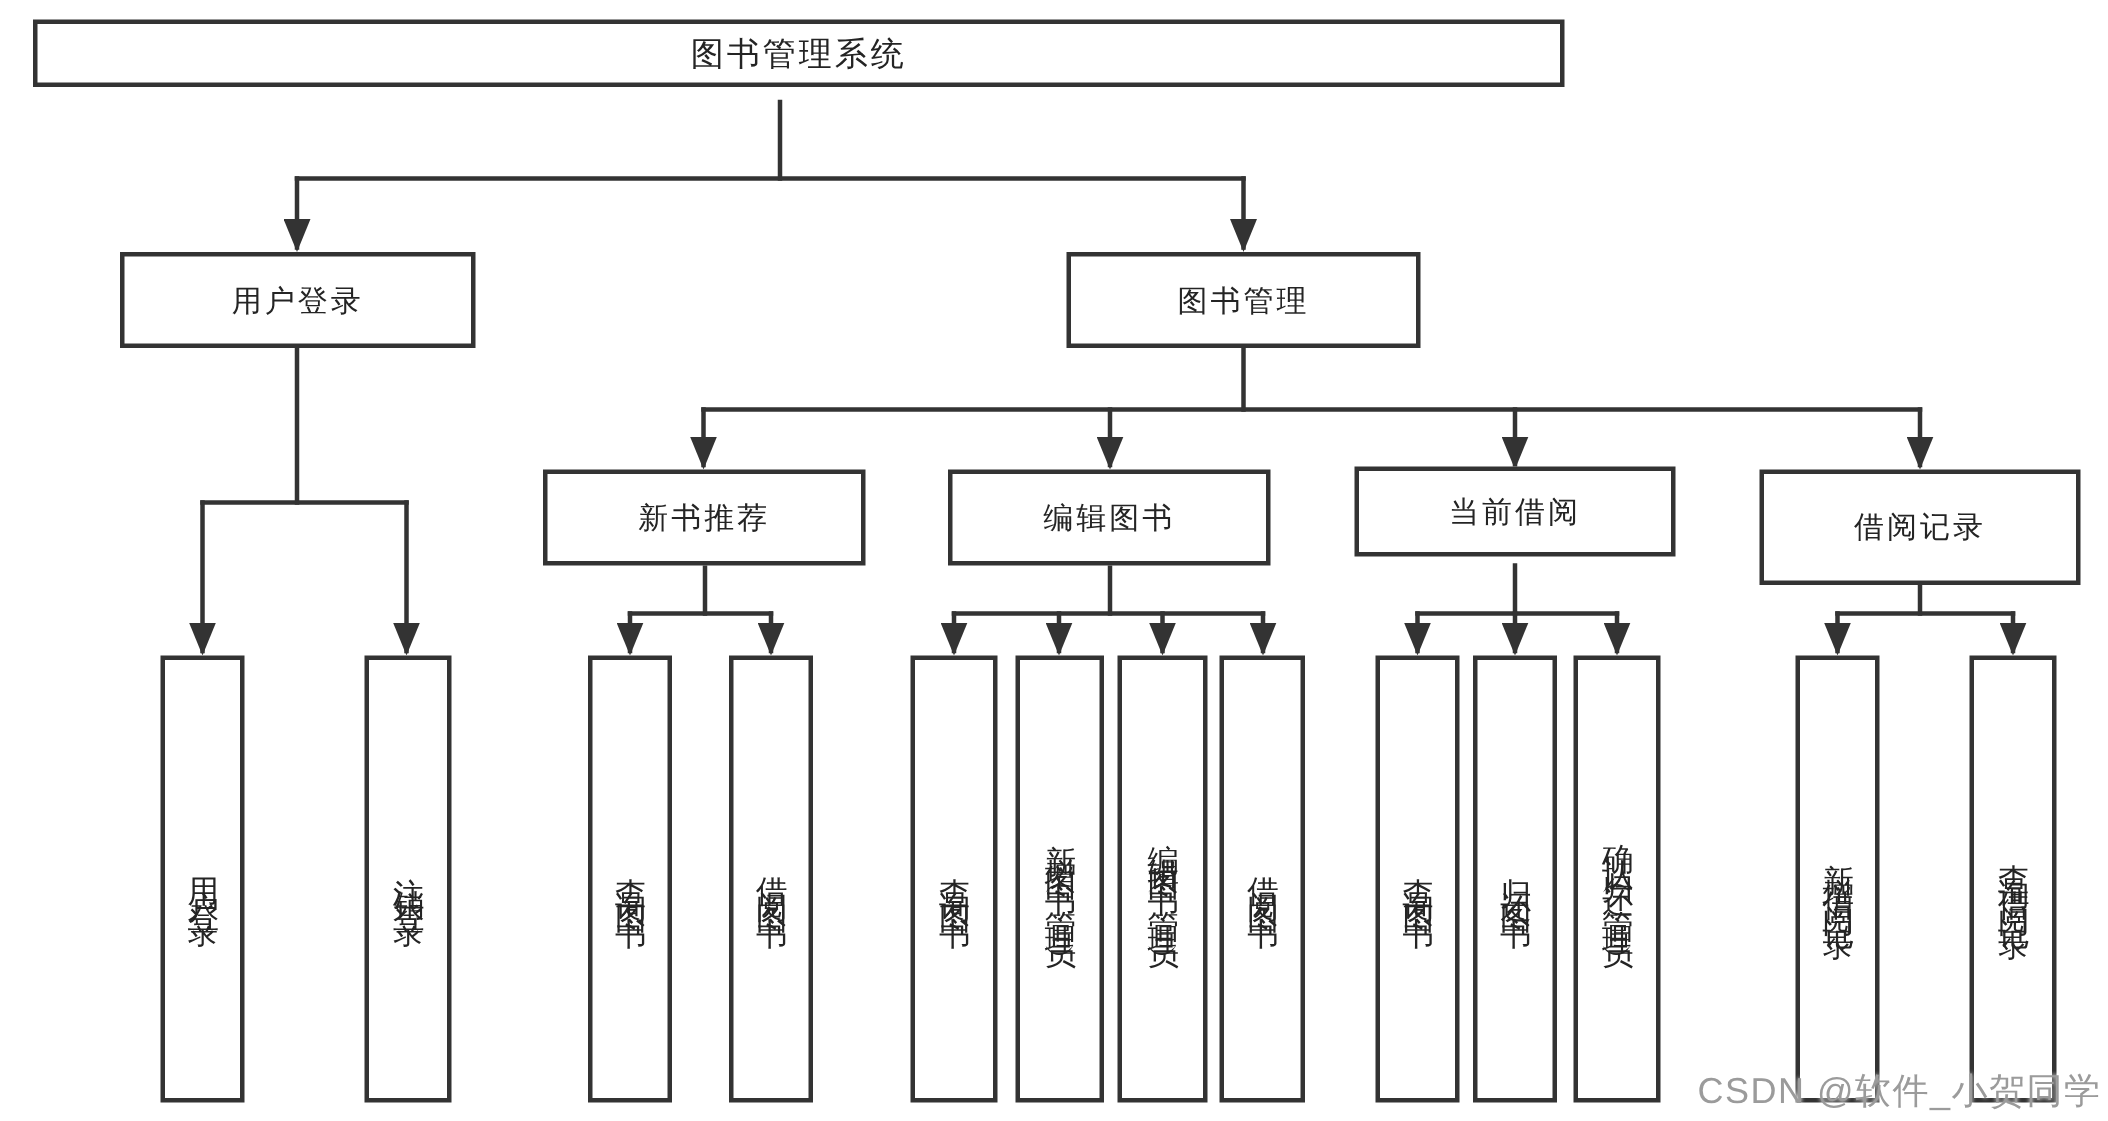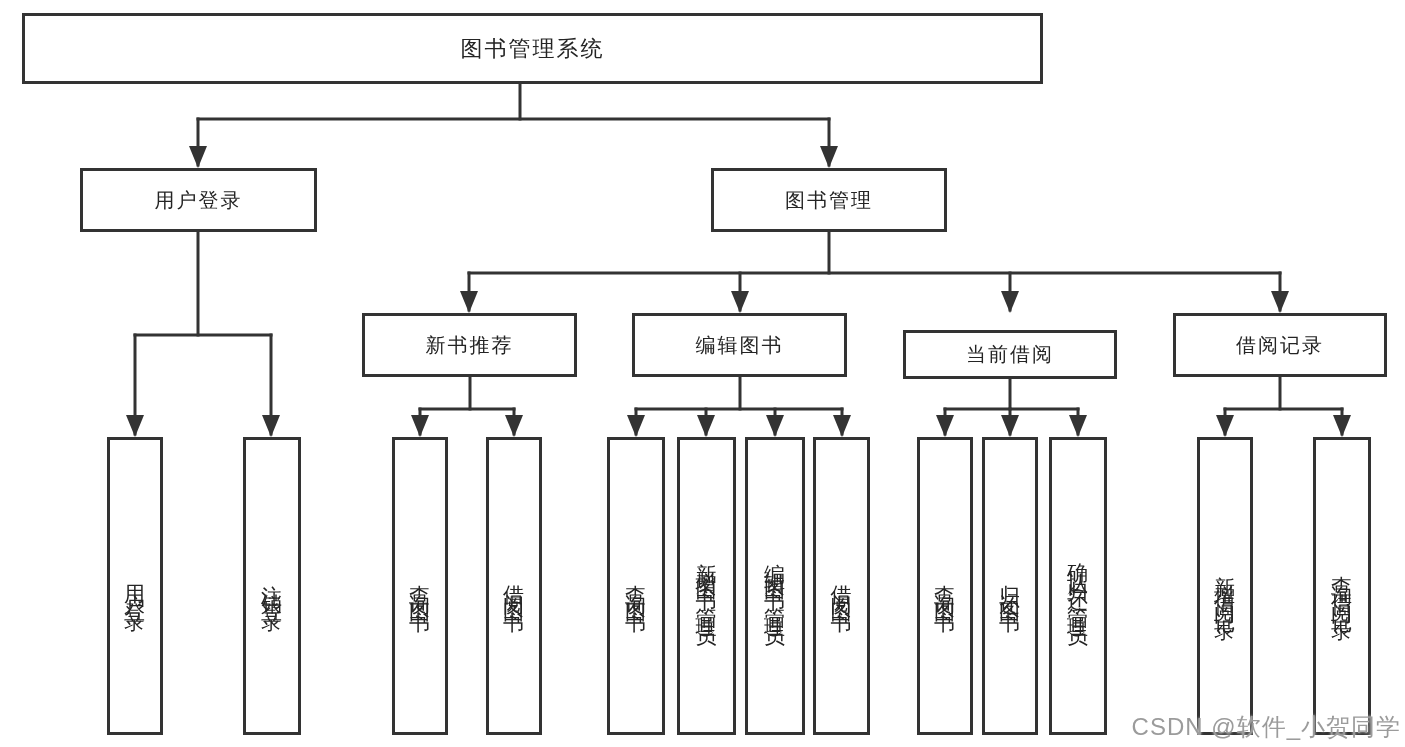--- a/index.html
+++ b/index.html
@@ -109,29 +109,29 @@
     <path class="edge" d="M945,409 V434" marker-end="url(#arrowhead)"></path>
     <path class="edge" d="M1010,409 V434" marker-end="url(#arrowhead)"></path>
     <path class="edge" d="M1078,409 V434" marker-end="url(#arrowhead)"></path>
 
     <path class="edge" d="M1280,377 V409"></path>
     <path class="edge" d="M1225,409 H1342"></path>
     <path class="edge" d="M1225,409 V434" marker-end="url(#arrowhead)"></path>
     <path class="edge" d="M1342,409 V434" marker-end="url(#arrowhead)"></path>
   </svg>
 
-  <div class="node root-node" style="left:22px;top:13px;width:1021px;height:71px;">图书管理系统</div>
+  <div class="node root-node" style="left:22px;top:13px;width:1021px;height:45px;">图书管理系统</div>
 
   <div class="node" style="left:80px;top:168px;width:237px;height:64px;">用户登录</div>
   <div class="node" style="left:711px;top:168px;width:236px;height:64px;">图书管理</div>
 
   <div class="node" style="left:362px;top:313px;width:215px;height:64px;">新书推荐</div>
   <div class="node" style="left:632px;top:313px;width:215px;height:64px;">编辑图书</div>
-  <div class="node" style="left:903px;top:330px;width:214px;height:49px;">当前借阅</div>
-  <div class="node" style="left:1173px;top:313px;width:214px;height:64px;">借阅记录</div>
+  <div class="node" style="left:903px;top:311px;width:214px;height:60px;">当前借阅</div>
+  <div class="node" style="left:1173px;top:313px;width:214px;height:77px;">借阅记录</div>
 
   <div class="node vnode" style="left:107px;top:437px;width:56px;height:298px;">
     <span class="vtext">用户登录</span>
   </div>
   <div class="node vnode" style="left:243px;top:437px;width:58px;height:298px;">
     <span class="vtext">注销登录</span>
   </div>
 
   <div class="node vnode" style="left:392px;top:437px;width:56px;height:298px;">
     <span class="vtext">查询图书</span>

